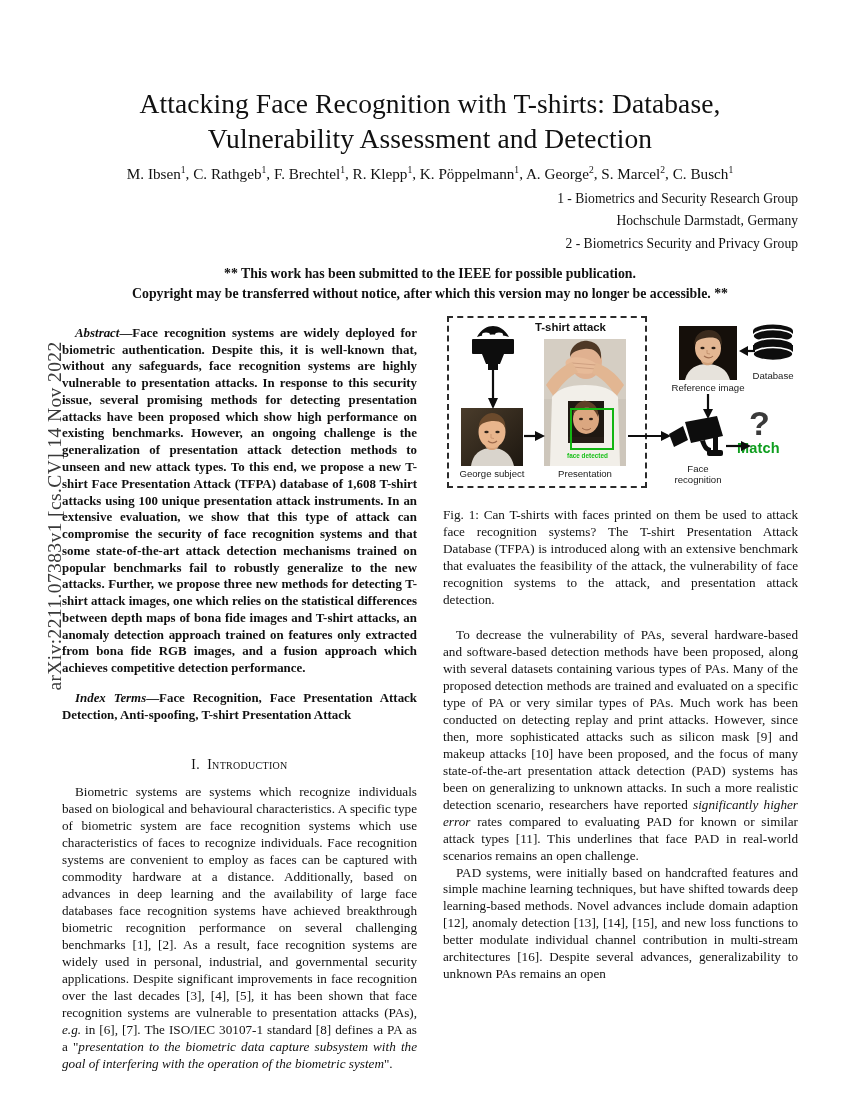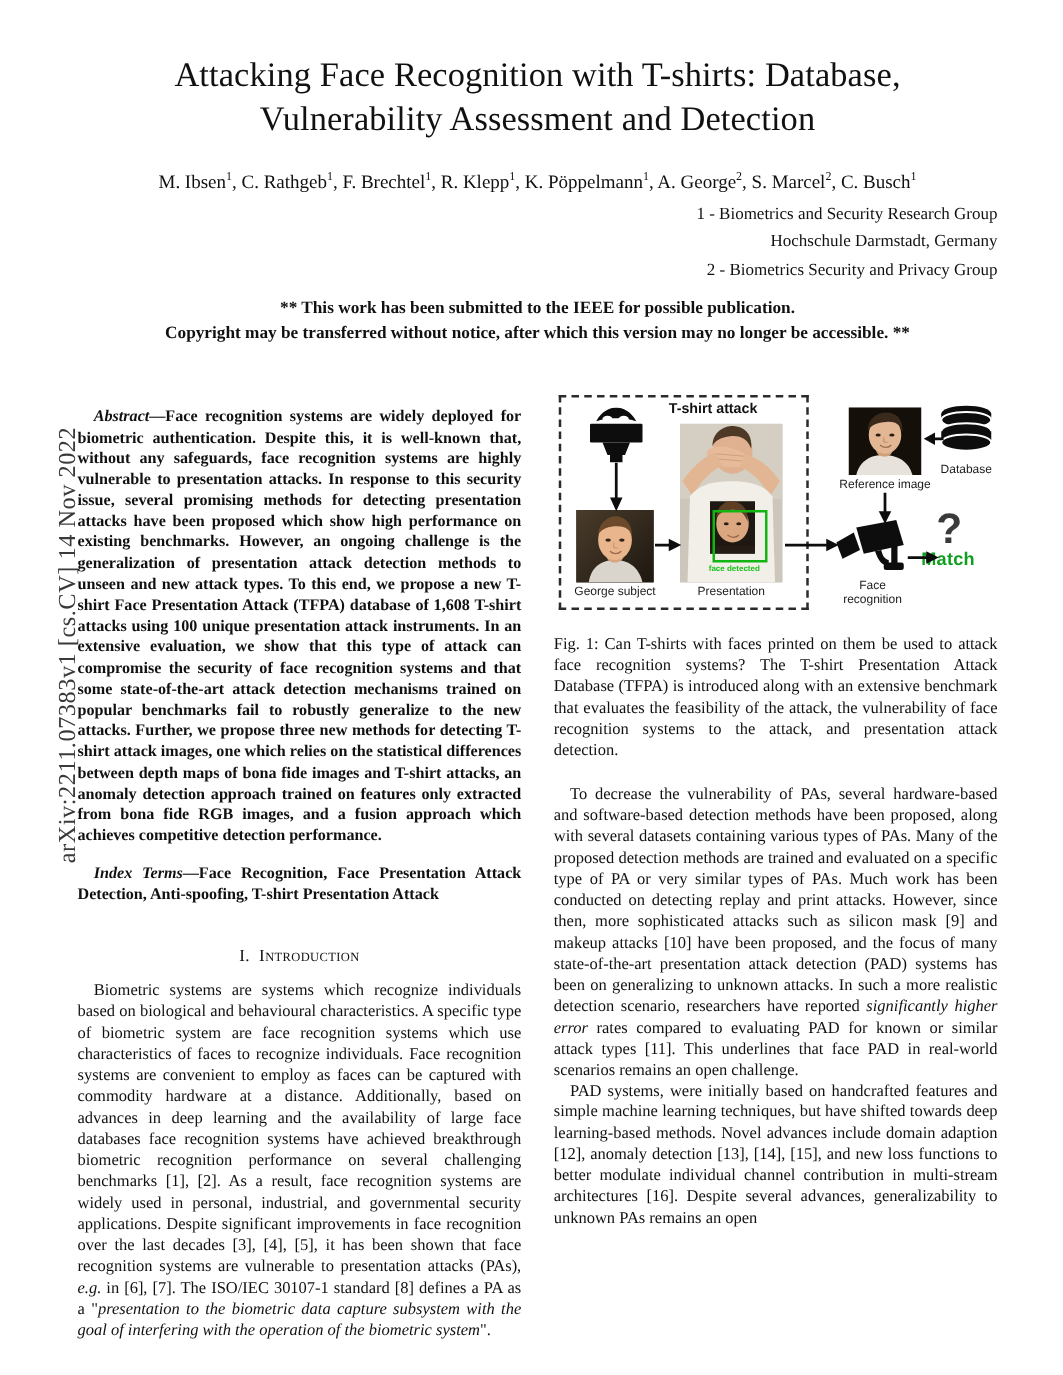--- a/index.html
+++ b/index.html
@@ -34,33 +34,33 @@
 
   
   #page {
     position: absolute;
     left: 62px;
     top: 0;
     width: 736px;
     height: 1100px;
   }
 
-  #title-block { padding-top: 42px; text-align: center; }
+  #title-block { padding-top: 86px; text-align: center; }
 
   #paper-title {
     font-size: 27.5px;
     line-height: 1.28;
     font-weight: normal;
     margin: 0 auto;
     width: 660px;
     letter-spacing: 0.1px;
   }
 
   #authors {
-    margin-top: 26px;
+    margin-top: 10px;
     font-size: 15.2px;
     line-height: 1.0;
   }
   #authors sup { font-size: 9.6px; vertical-align: super; line-height: 0; }
 
   .affil {
     font-size: 13.6px;
     line-height: 1.52;
     margin-top: 2px;
     text-align: right;

